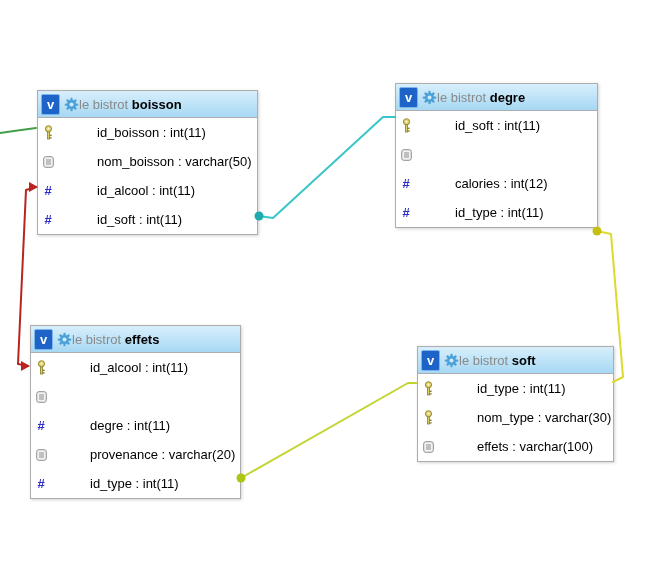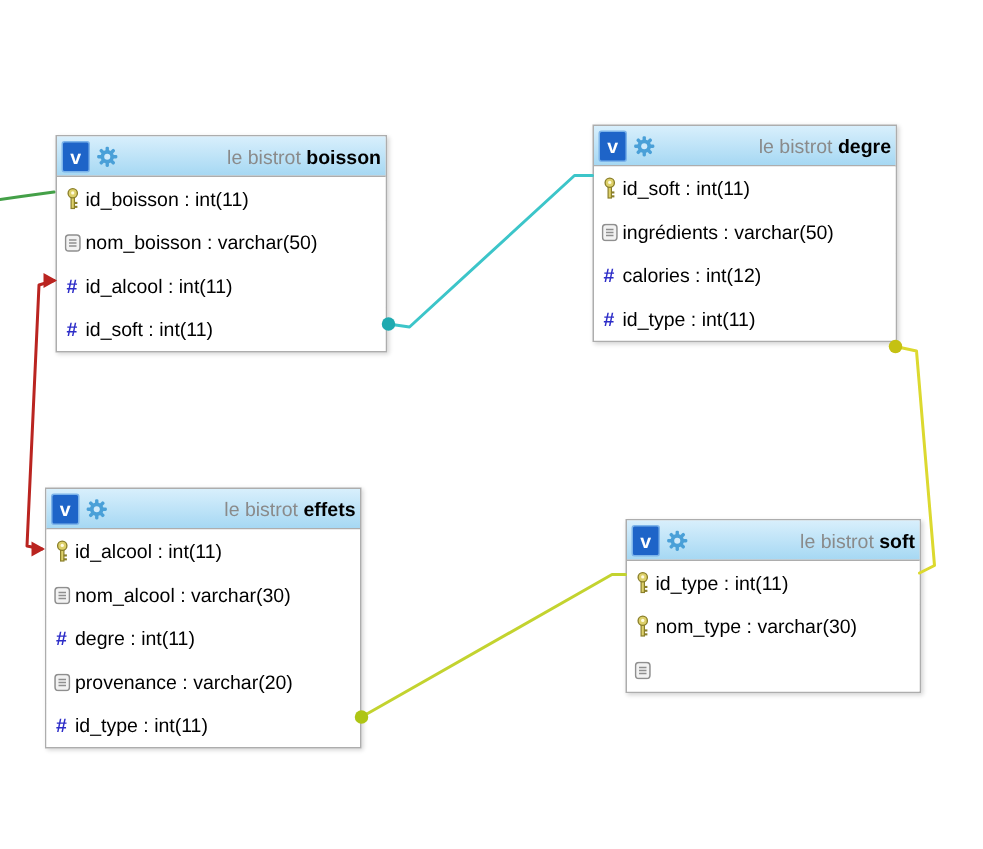--- a/index.html
+++ b/index.html
@@ -19,24 +19,24 @@
     background:linear-gradient(#d8effc,#a6d8f3);
     border-bottom:1px solid #adadad;padding:0 3px;
     cursor:move;
   }
   .v-badge{
     width:17px;height:19px;background:#1e64c8;color:#ffffff;
     font-weight:bold;font-size:13px;line-height:19px;text-align:center;
     border:1px solid #7db4ea;border-radius:2px;flex:0 0 auto;
   }
   .gear-wrap{margin-left:4px;display:flex;align-items:center;flex:0 0 auto;cursor:pointer;}
-  .tbl-title{flex:1;text-align:right;font-size:13px;color:#000;white-space:nowrap;overflow:hidden;}
+  .tbl-title{flex:1;text-align:left;font-size:13px;color:#000;white-space:nowrap;overflow:hidden;}
   .title-prefix{color:#8a8a8a;}
   .title-name{font-weight:bold;color:#000;}
-  .field-row{display:flex;align-items:center;height:29px;padding-left:3px;background:#ffffff;}
+  .field-row{display:flex;align-items:center;height:29px;padding-left:3px;background:#ffffff;gap:40px;}
   .ficon{width:14px;flex:0 0 auto;display:flex;justify-content:center;align-items:center;}
   .num-icon{font-weight:bold;font-size:13px;line-height:13px;}
   .field-text{color:#000;white-space:nowrap;margin-left:2px;}
 </style>
 </head>
 <body>
 
 <div class="canvas">
   <svg class="relations" width="655" height="566">
       <polyline points="0,133 14,131 36,128" fill="none" stroke="#44a048" stroke-width="2" stroke-linejoin="round" stroke-linecap="round"></polyline>
@@ -134,21 +134,20 @@
       </div>
       <div class="field-row">
         <span class="ficon">
           <svg width="11" height="12" viewBox="0 0 11 12">
             <rect x="0.7" y="0.7" width="9.6" height="10.6" rx="2.2" fill="#f2f2f2" stroke="#8f8f8f" stroke-width="1"></rect>
             <line x1="3" y1="4" x2="8" y2="4" stroke="#8f8f8f" stroke-width="1"></line>
             <line x1="3" y1="6" x2="8" y2="6" stroke="#8f8f8f" stroke-width="1"></line>
             <line x1="3" y1="8" x2="8" y2="8" stroke="#8f8f8f" stroke-width="1"></line>
           </svg>
         </span>
-        <span class="field-text">ingrédients : varchar(50)</span>
       </div>
       <div class="field-row">
         <span class="ficon">
           <span class="num-icon" style="color: rgb(45, 45, 200);">#</span>
         </span>
         <span class="field-text">calories : int(12)</span>
       </div>
       <div class="field-row">
         <span class="ficon">
           <span class="num-icon" style="color: rgb(45, 45, 200);">#</span>
@@ -187,21 +186,20 @@
       </div>
       <div class="field-row">
         <span class="ficon">
           <svg width="11" height="12" viewBox="0 0 11 12">
             <rect x="0.7" y="0.7" width="9.6" height="10.6" rx="2.2" fill="#f2f2f2" stroke="#8f8f8f" stroke-width="1"></rect>
             <line x1="3" y1="4" x2="8" y2="4" stroke="#8f8f8f" stroke-width="1"></line>
             <line x1="3" y1="6" x2="8" y2="6" stroke="#8f8f8f" stroke-width="1"></line>
             <line x1="3" y1="8" x2="8" y2="8" stroke="#8f8f8f" stroke-width="1"></line>
           </svg>
         </span>
-        <span class="field-text">nom_alcool : varchar(30)</span>
       </div>
       <div class="field-row">
         <span class="ficon">
           <span class="num-icon" style="color: rgb(45, 45, 200);">#</span>
         </span>
         <span class="field-text">degre : int(11)</span>
       </div>
       <div class="field-row">
         <span class="ficon">
           <svg width="11" height="12" viewBox="0 0 11 12">
@@ -263,15 +261,16 @@
       </div>
       <div class="field-row">
         <span class="ficon">
           <svg width="11" height="12" viewBox="0 0 11 12">
             <rect x="0.7" y="0.7" width="9.6" height="10.6" rx="2.2" fill="#f2f2f2" stroke="#8f8f8f" stroke-width="1"></rect>
             <line x1="3" y1="4" x2="8" y2="4" stroke="#8f8f8f" stroke-width="1"></line>
             <line x1="3" y1="6" x2="8" y2="6" stroke="#8f8f8f" stroke-width="1"></line>
             <line x1="3" y1="8" x2="8" y2="8" stroke="#8f8f8f" stroke-width="1"></line>
           </svg>
         </span>
+        <span class="field-text">effets : varchar(100)</span>
       </div>
     </div>
   </div>
 
 </body></html>

